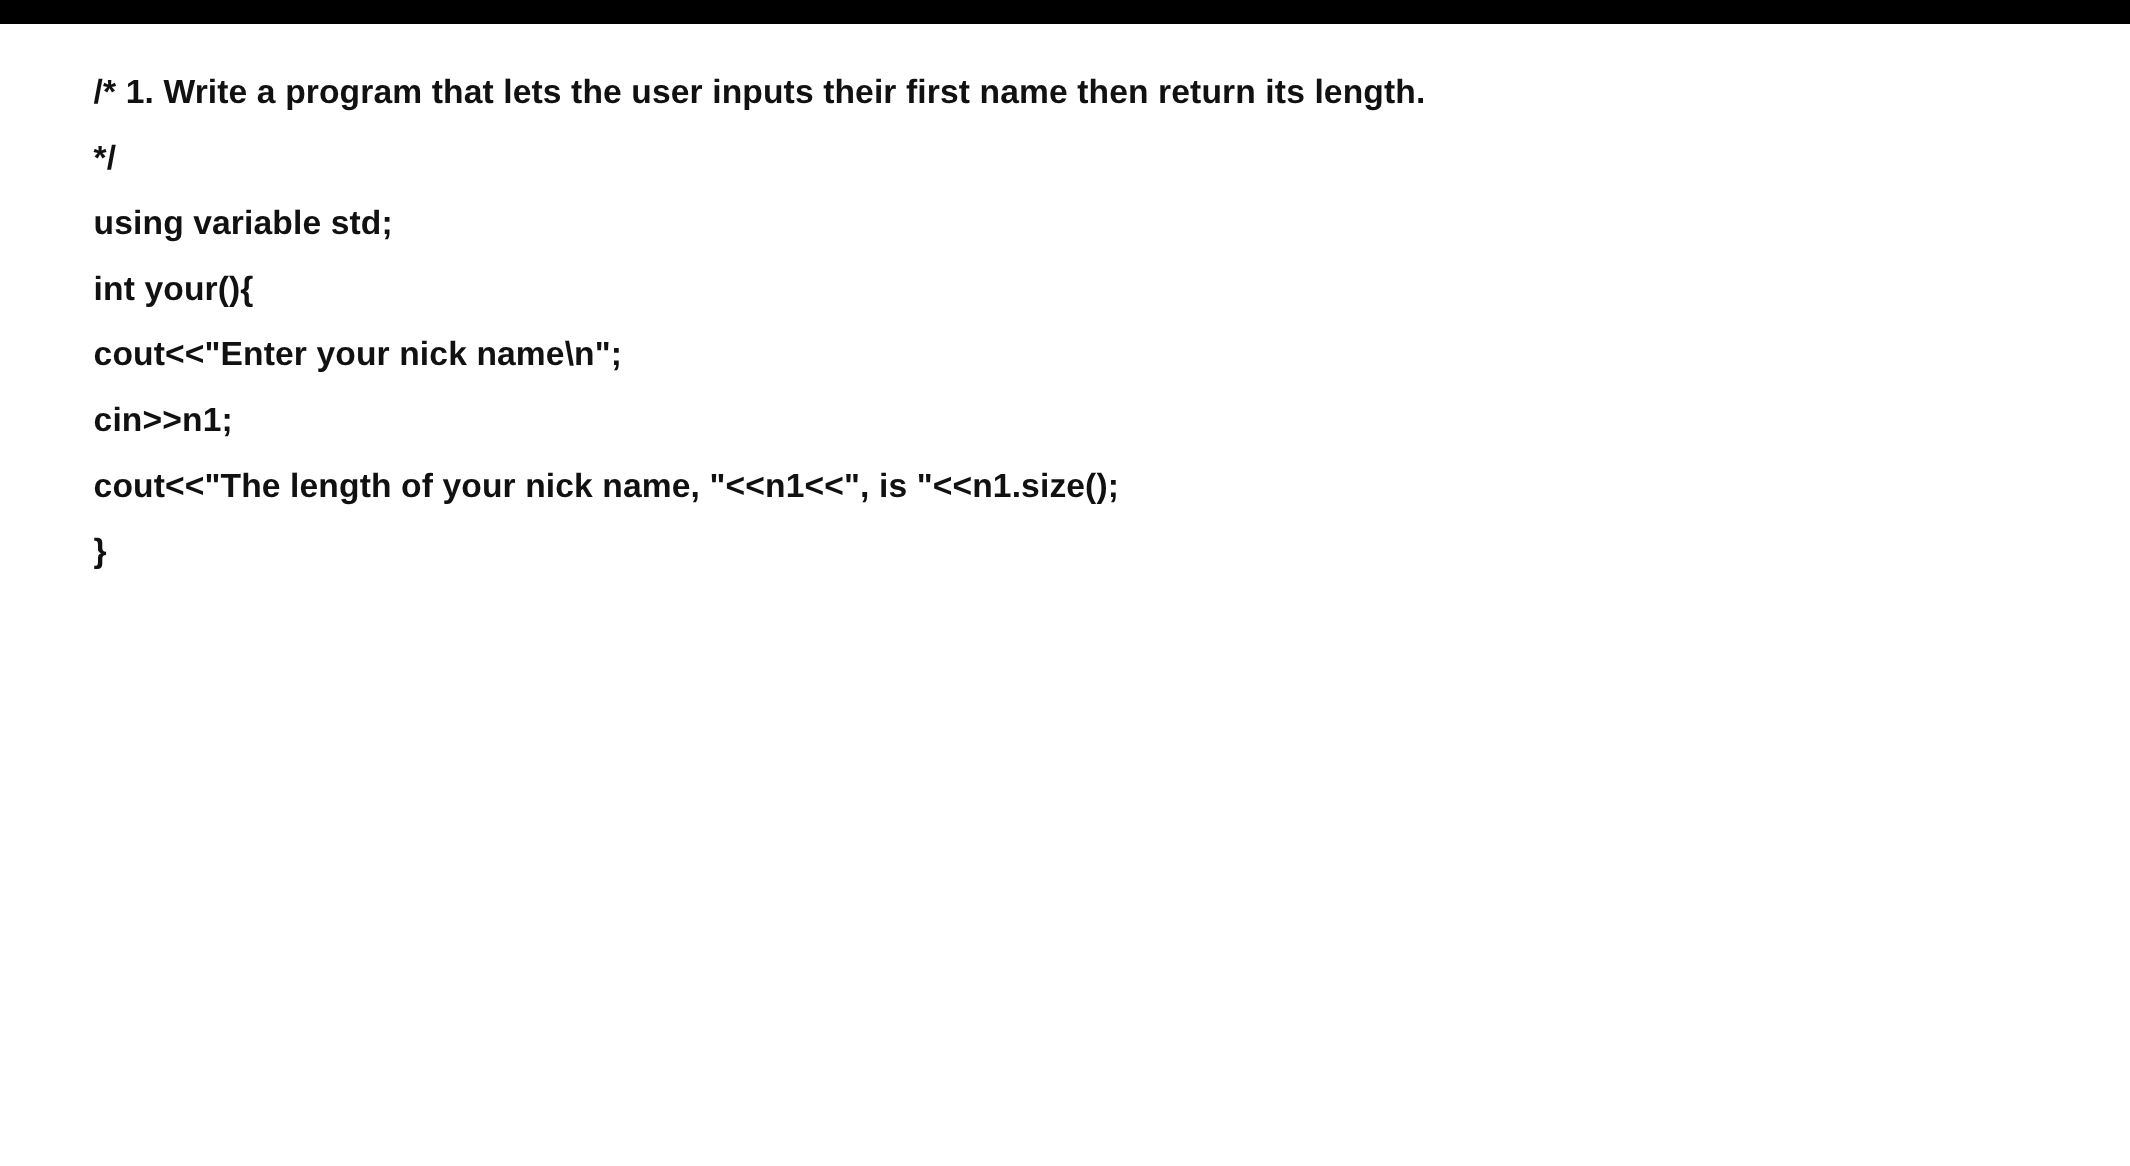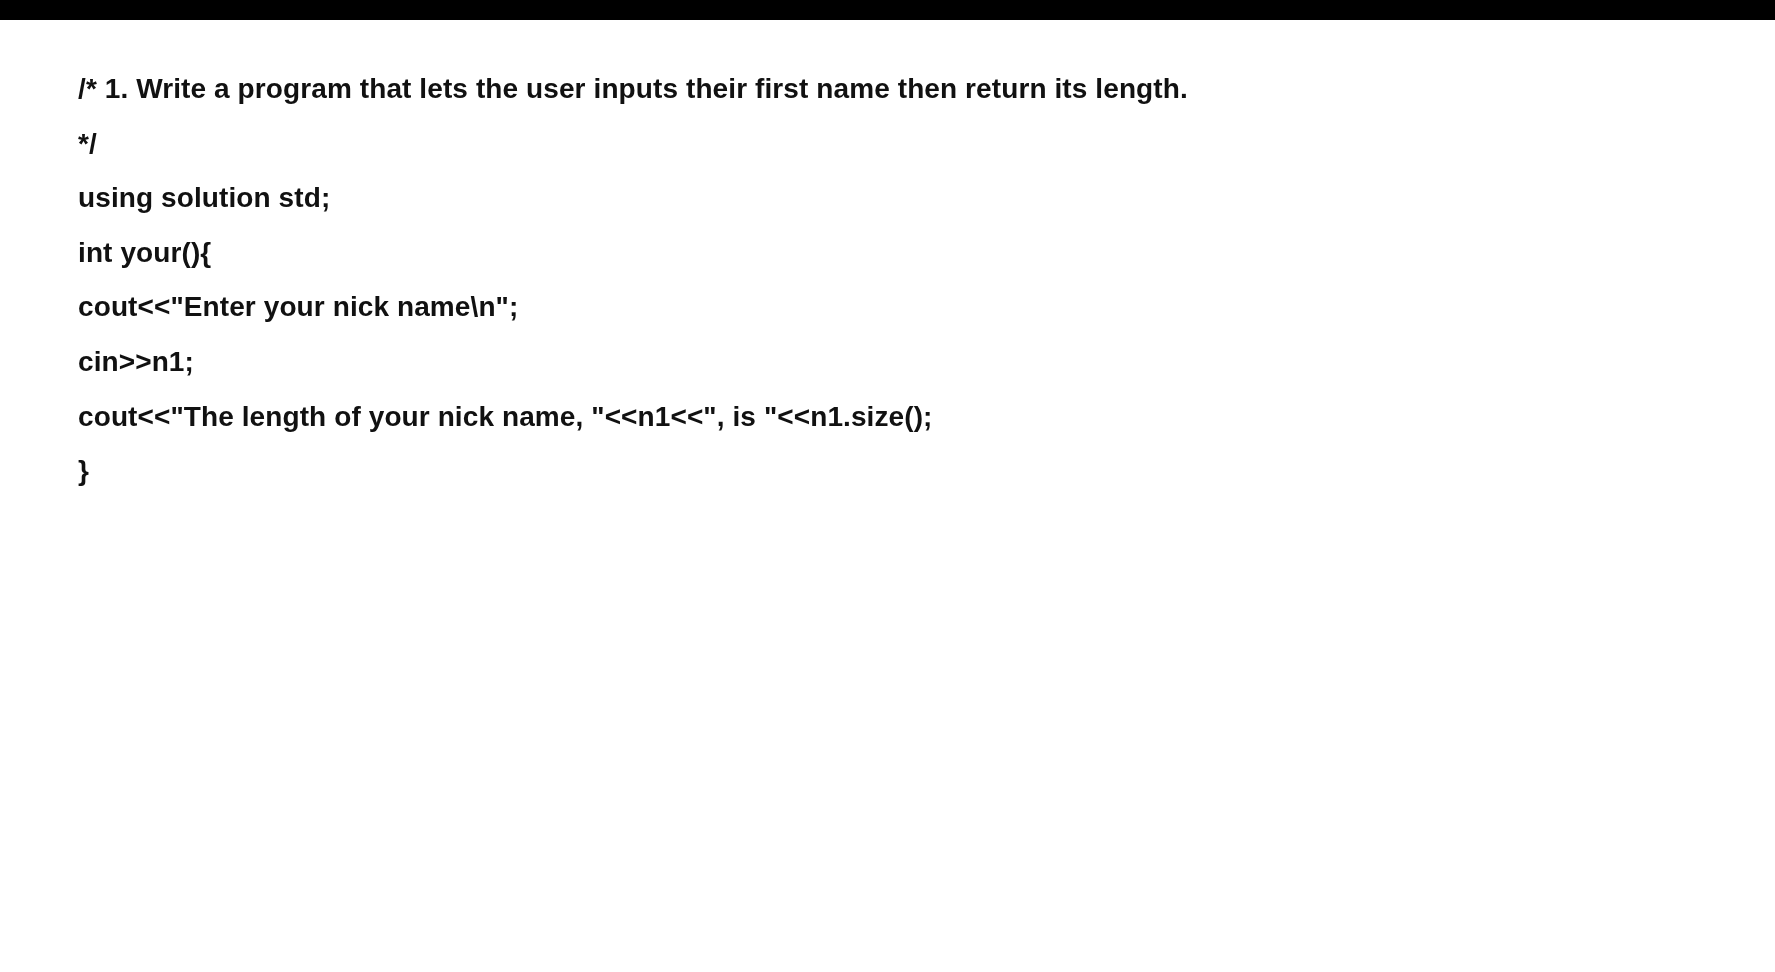--- a/index.html
+++ b/index.html
@@ -12,37 +12,36 @@
       background: #ffffff;
       font-family: "Segoe UI", "Helvetica Neue", Arial, sans-serif;
     }
     .top-bar {
       width: 100%;
       height: 20px;
       background: #000000;
     }
     .content {
       padding: 30px 104px 40px 78px;
-      margin-top: 12px;
     }
     .line {
       font-weight: 700;
       font-size: 28px;
       line-height: 1.95;
       color: #111111;
       letter-spacing: 0.1px;
     }
   </style>
 </head>
 <body>
 
 <div class="top-bar"></div>
 
 <div class="content">
   <div class="line">/* 1. Write a program that lets the user inputs their first name then return its length.</div>
   <div class="line">*/</div>
-  <div class="line">using solution std;</div>
+  <div class="line">using variable std;</div>
   <div class="line">int your(){</div>
   <div class="line">cout&lt;&lt;"Enter your nick name\n";</div>
   <div class="line">cin&gt;&gt;n1;</div>
   <div class="line">cout&lt;&lt;"The length of your nick name, "&lt;&lt;n1&lt;&lt;", is "&lt;&lt;n1.size();</div>
   <div class="line">}</div>
 </div>
 
 </body></html>

